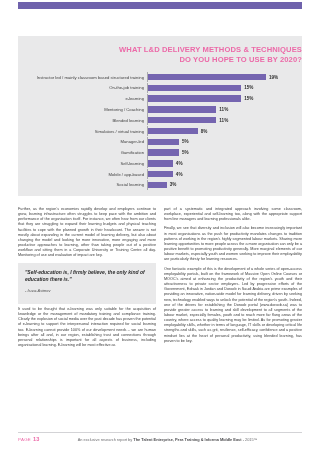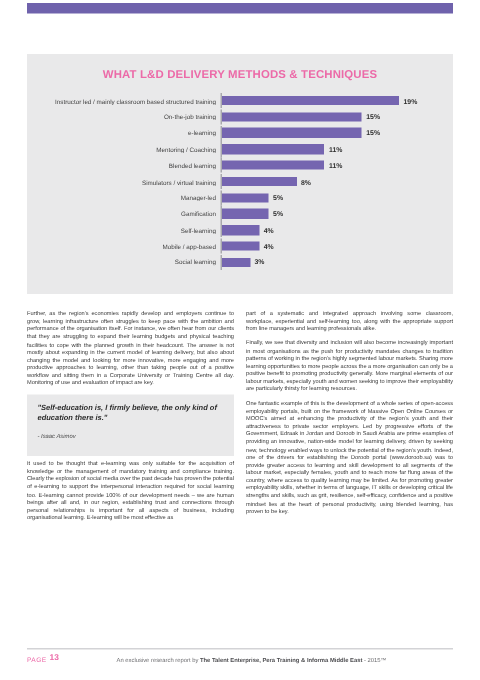--- a/index.html
+++ b/index.html
@@ -20,21 +20,21 @@
   }
   .chart-title{
     text-align:center;
     color:#ec6aa8;
     font-weight:bold;
     font-size:7.6px;
     line-height:10px;
     letter-spacing:0.1px;
     padding-top:9px;
   }
-  .chart-title span{display:block;}
+  .chart-title span{display:block;text-align:right;}
   .plot{
     position:relative;
     margin-top:7px;
     padding-left:4px;
   }
   .row{
     display:flex;
     align-items:center;
     height:10.2px;
     margin-bottom:0.6px;
@@ -135,20 +135,21 @@
   .footer-credit b{color:#4d4d50;}
 </style>
 </head>
 <body>
 
 <div class="top-rule"></div>
 
 <div class="chart-panel">
   <div class="chart-title">
     <span>WHAT L&amp;D DELIVERY METHODS &amp; TECHNIQUES</span>
+    <span>DO YOU HOPE TO USE BY 2020?</span>
   </div>
   <div class="plot" id="plot">
       <div class="row">
         <div class="row-label">Instructor led / mainly classroom based structured training</div>
         <div class="bar-area">
           <div class="bar" style="width: 118px; background: rgb(117, 101, 176);"></div>
           <div class="bar-value">19%</div>
         </div>
       </div>
       <div class="row">

